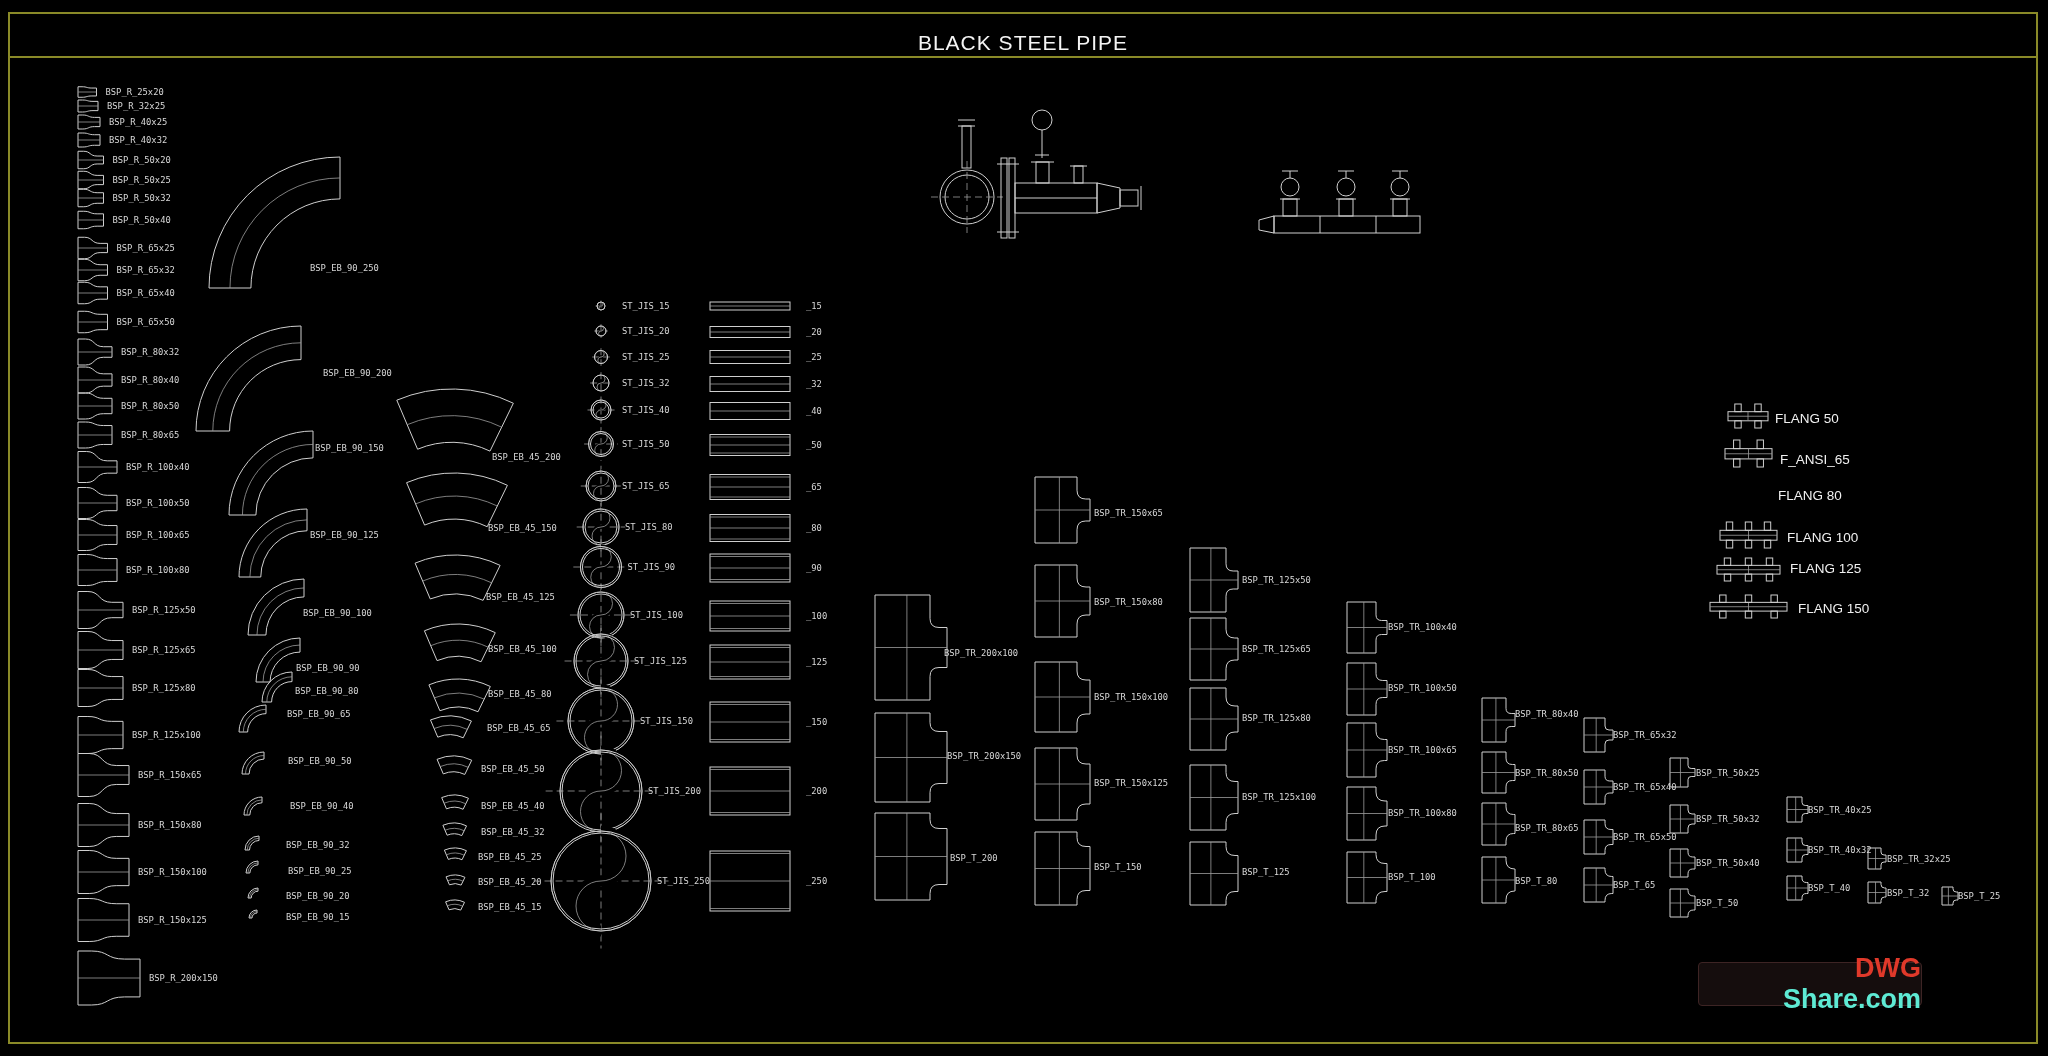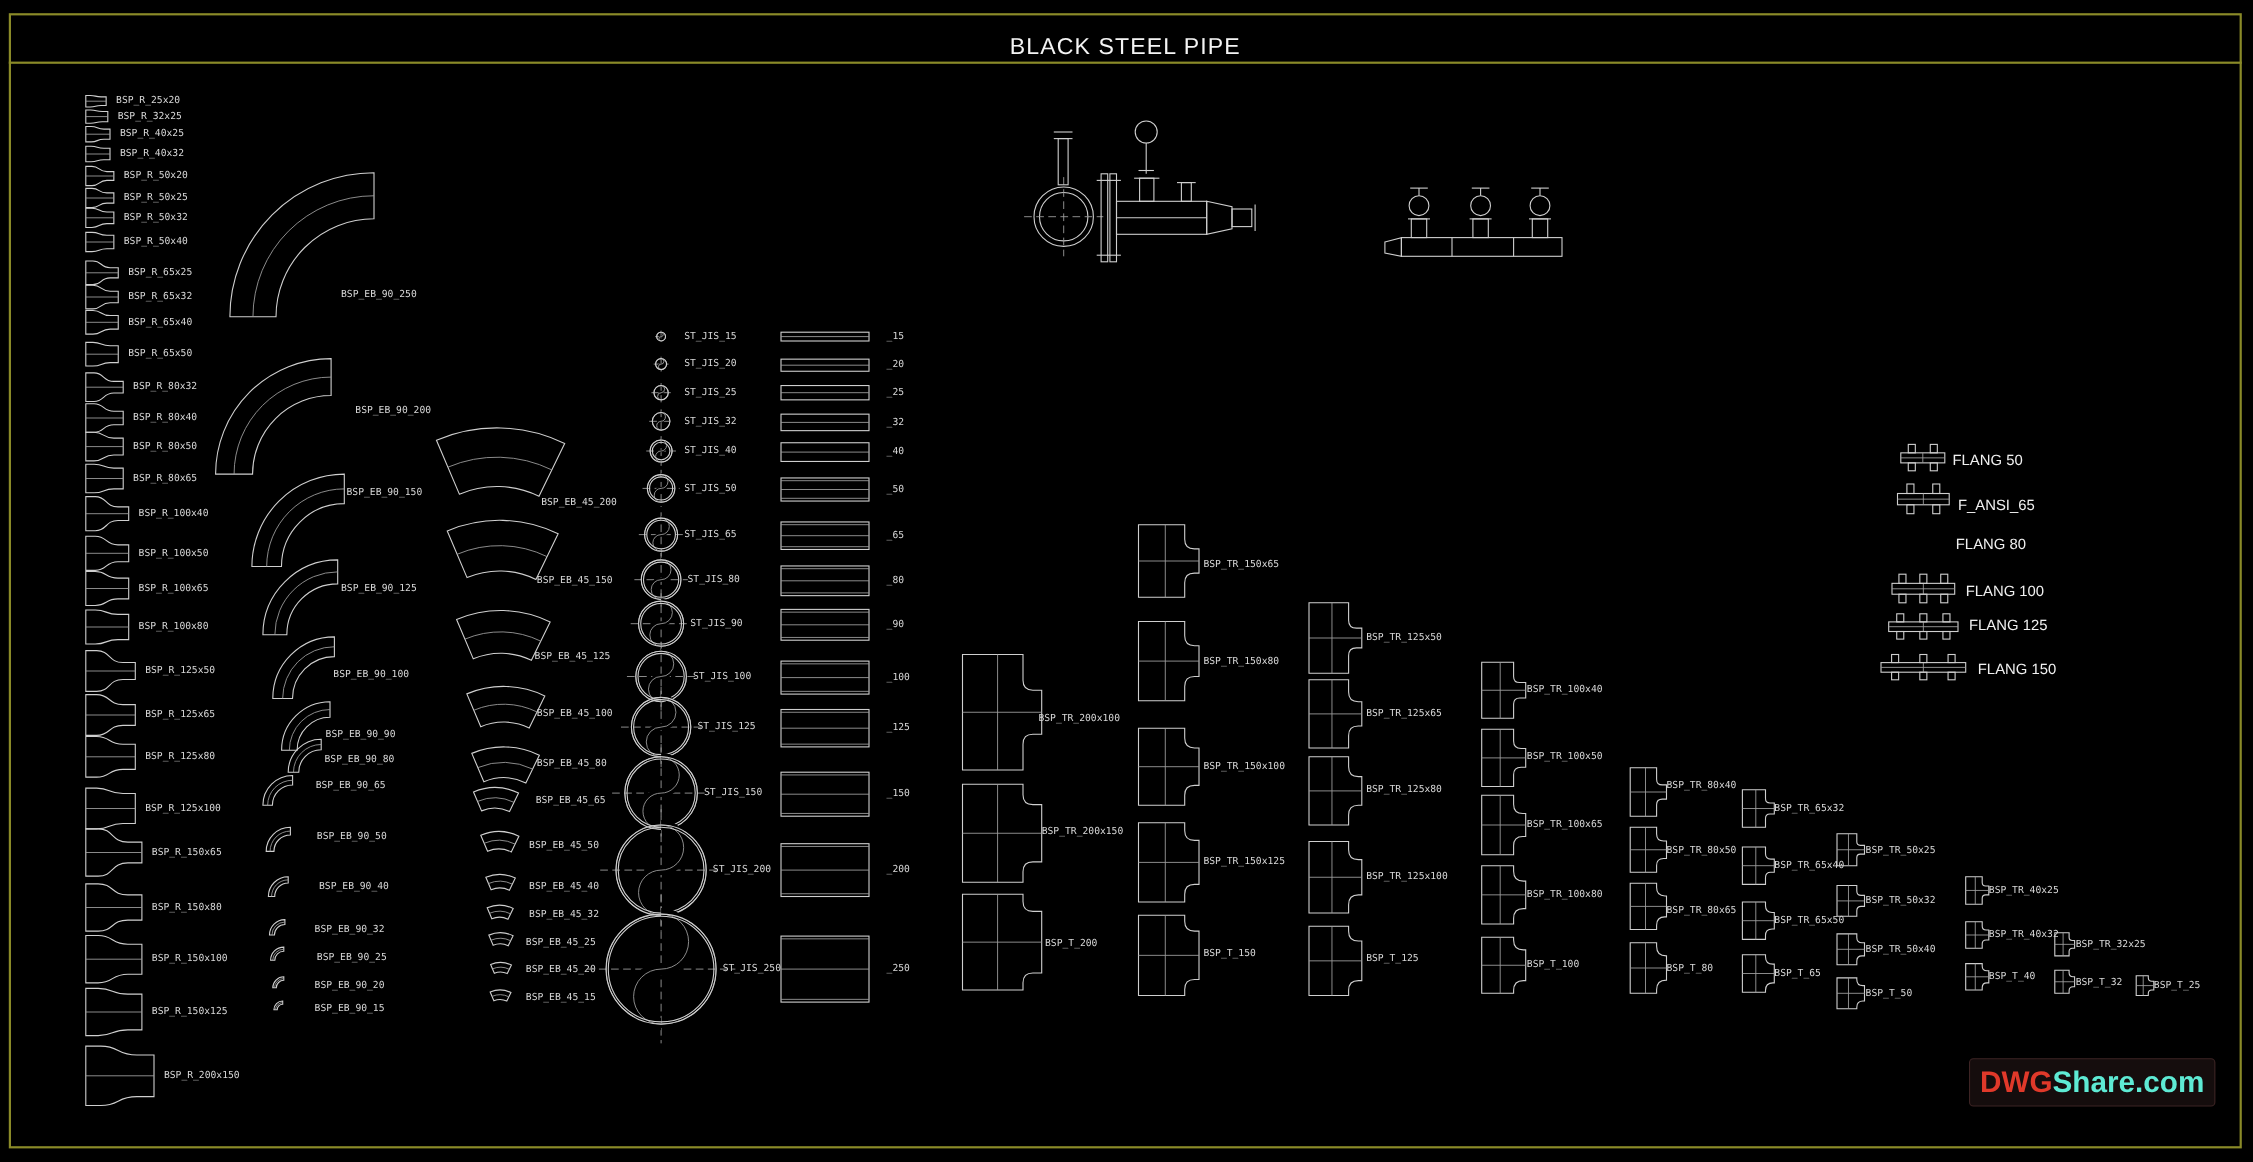--- a/index.html
+++ b/index.html
@@ -9,24 +9,24 @@
          border:2px solid #8a8a28;box-sizing:border-box;pointer-events:none;}
   .titlesep{position:absolute;left:8px;top:56px;width:2030px;height:0;border-top:2px solid #8a8a28;}
   .titlebar{position:absolute;left:8px;top:14px;width:2030px;height:58px;display:flex;
             align-items:center;justify-content:center;color:#f4f4f4;font-size:21px;
             letter-spacing:1px;font-family:"Liberation Sans",sans-serif;}
   svg text.lbl{font-family:"DejaVu Sans Mono",monospace;font-size:8.8px;fill:#d8d8d8;}
   svg text.flbl{font-family:"Liberation Sans",sans-serif;font-size:13.5px;fill:#f0f0f0;}
   svg .ln{stroke:#cfcfcf;stroke-width:1;fill:none;}
   svg .thin{stroke:#9d9d9d;stroke-width:0.8;fill:none;}
   svg .cl{stroke:#9d9d9d;stroke-width:0.8;fill:none;stroke-dasharray:7 4;}
-  .watermark{position:absolute;left:1790px;top:962px;width:222px;height:42px;
+  .watermark{position:absolute;left:1698px;top:962px;width:222px;height:42px;
              background:#150d0d;border:1px solid #3d2424;border-radius:4px;
-             display:flex;align-items:center;justify-content:center;
-             font-family:"Liberation Sans",sans-serif;font-size:27px;font-weight:bold;}
+             display:flex;align-items:flex-end;justify-content:center;
+             font-family:"Liberation Sans",sans-serif;font-size:27px;font-weight:bold;flex-direction:column;}
   .wm-dwg{color:#e0392a;}
   .wm-rest{color:#5eead4;font-weight:bold;}
 </style>
 </head>
 <body>
 
 <div id="stage">
   <div class="frame"></div>
   <div class="titlebar">BLACK STEEL PIPE</div>
   <div class="titlesep"></div>

